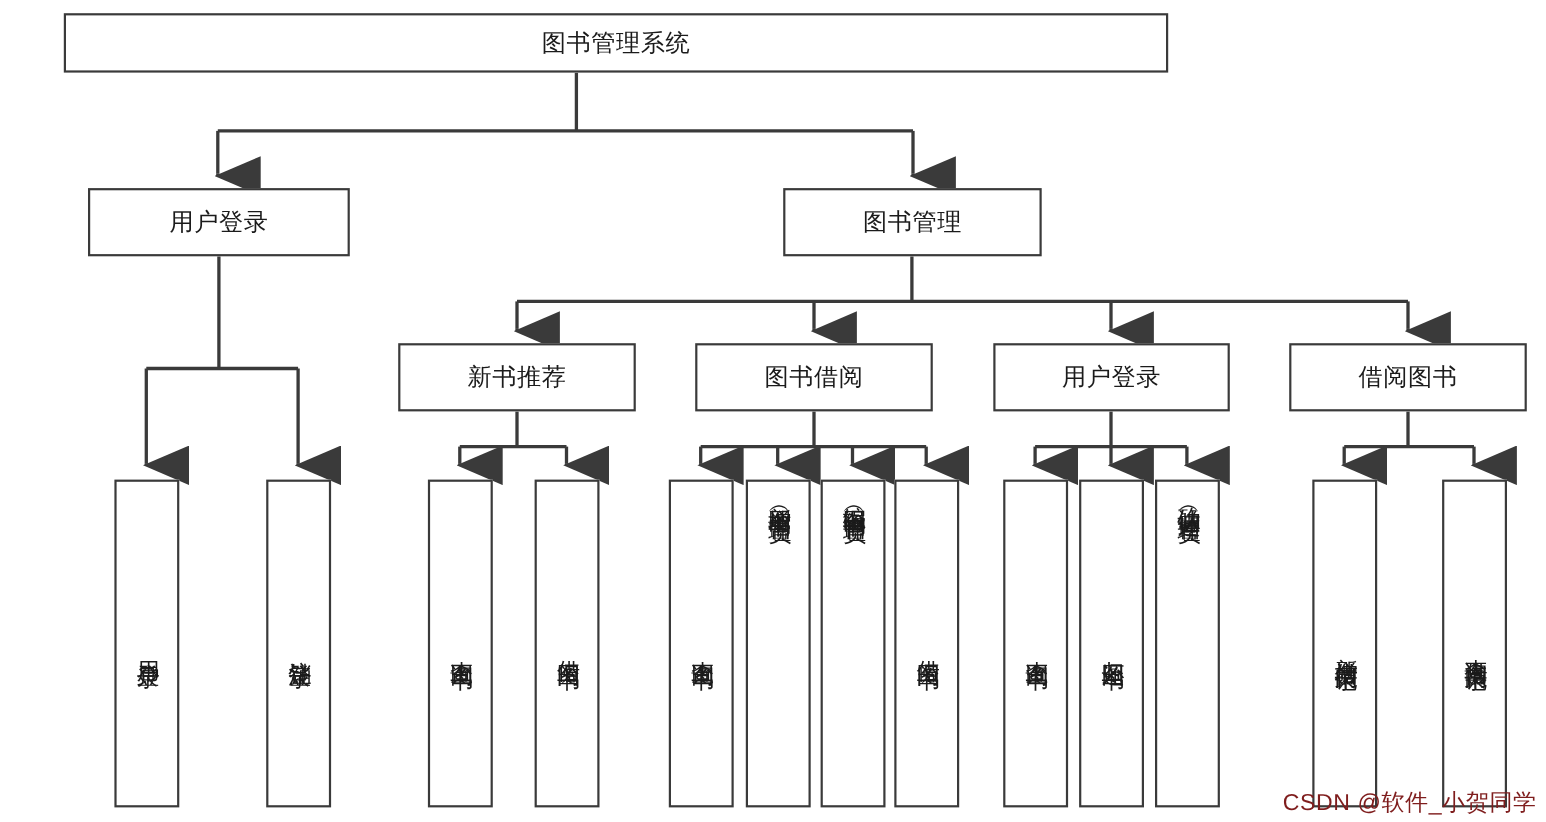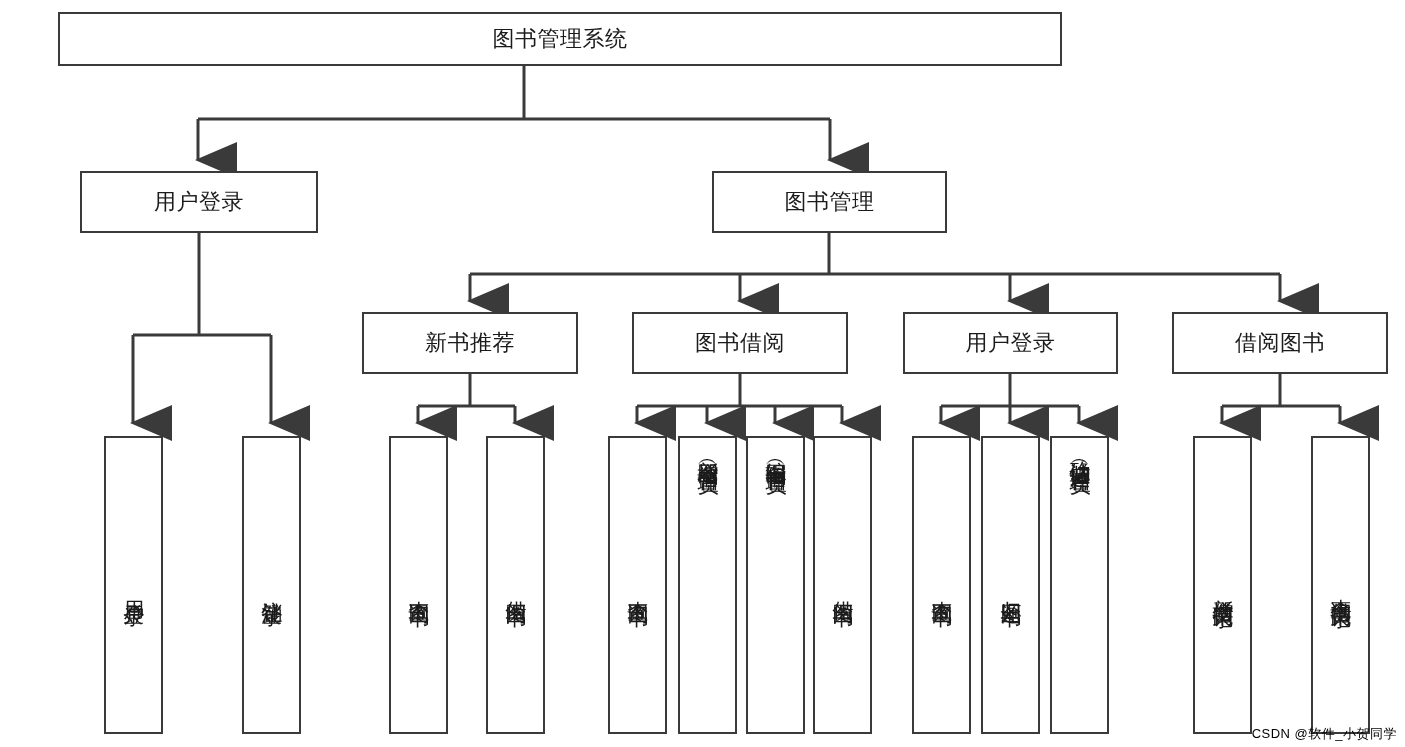--- a/index.html
+++ b/index.html
@@ -58,22 +58,22 @@
     text-orientation: upright;
     font-size: 21px;
     line-height: 1.18;
     letter-spacing: 2px;
     white-space: nowrap;
   }
   .watermark {
     position: absolute;
     right: 8px;
     bottom: 4px;
-    color: #000000;
-    font-size: 13px;
+    color: #7f1d1d;
+    font-size: 21px;
     letter-spacing: 0.5px;
     z-index: 6;
     white-space: nowrap;
   }
 </style>
 </head>
 <body>
 
 <div id="canvas">
 

